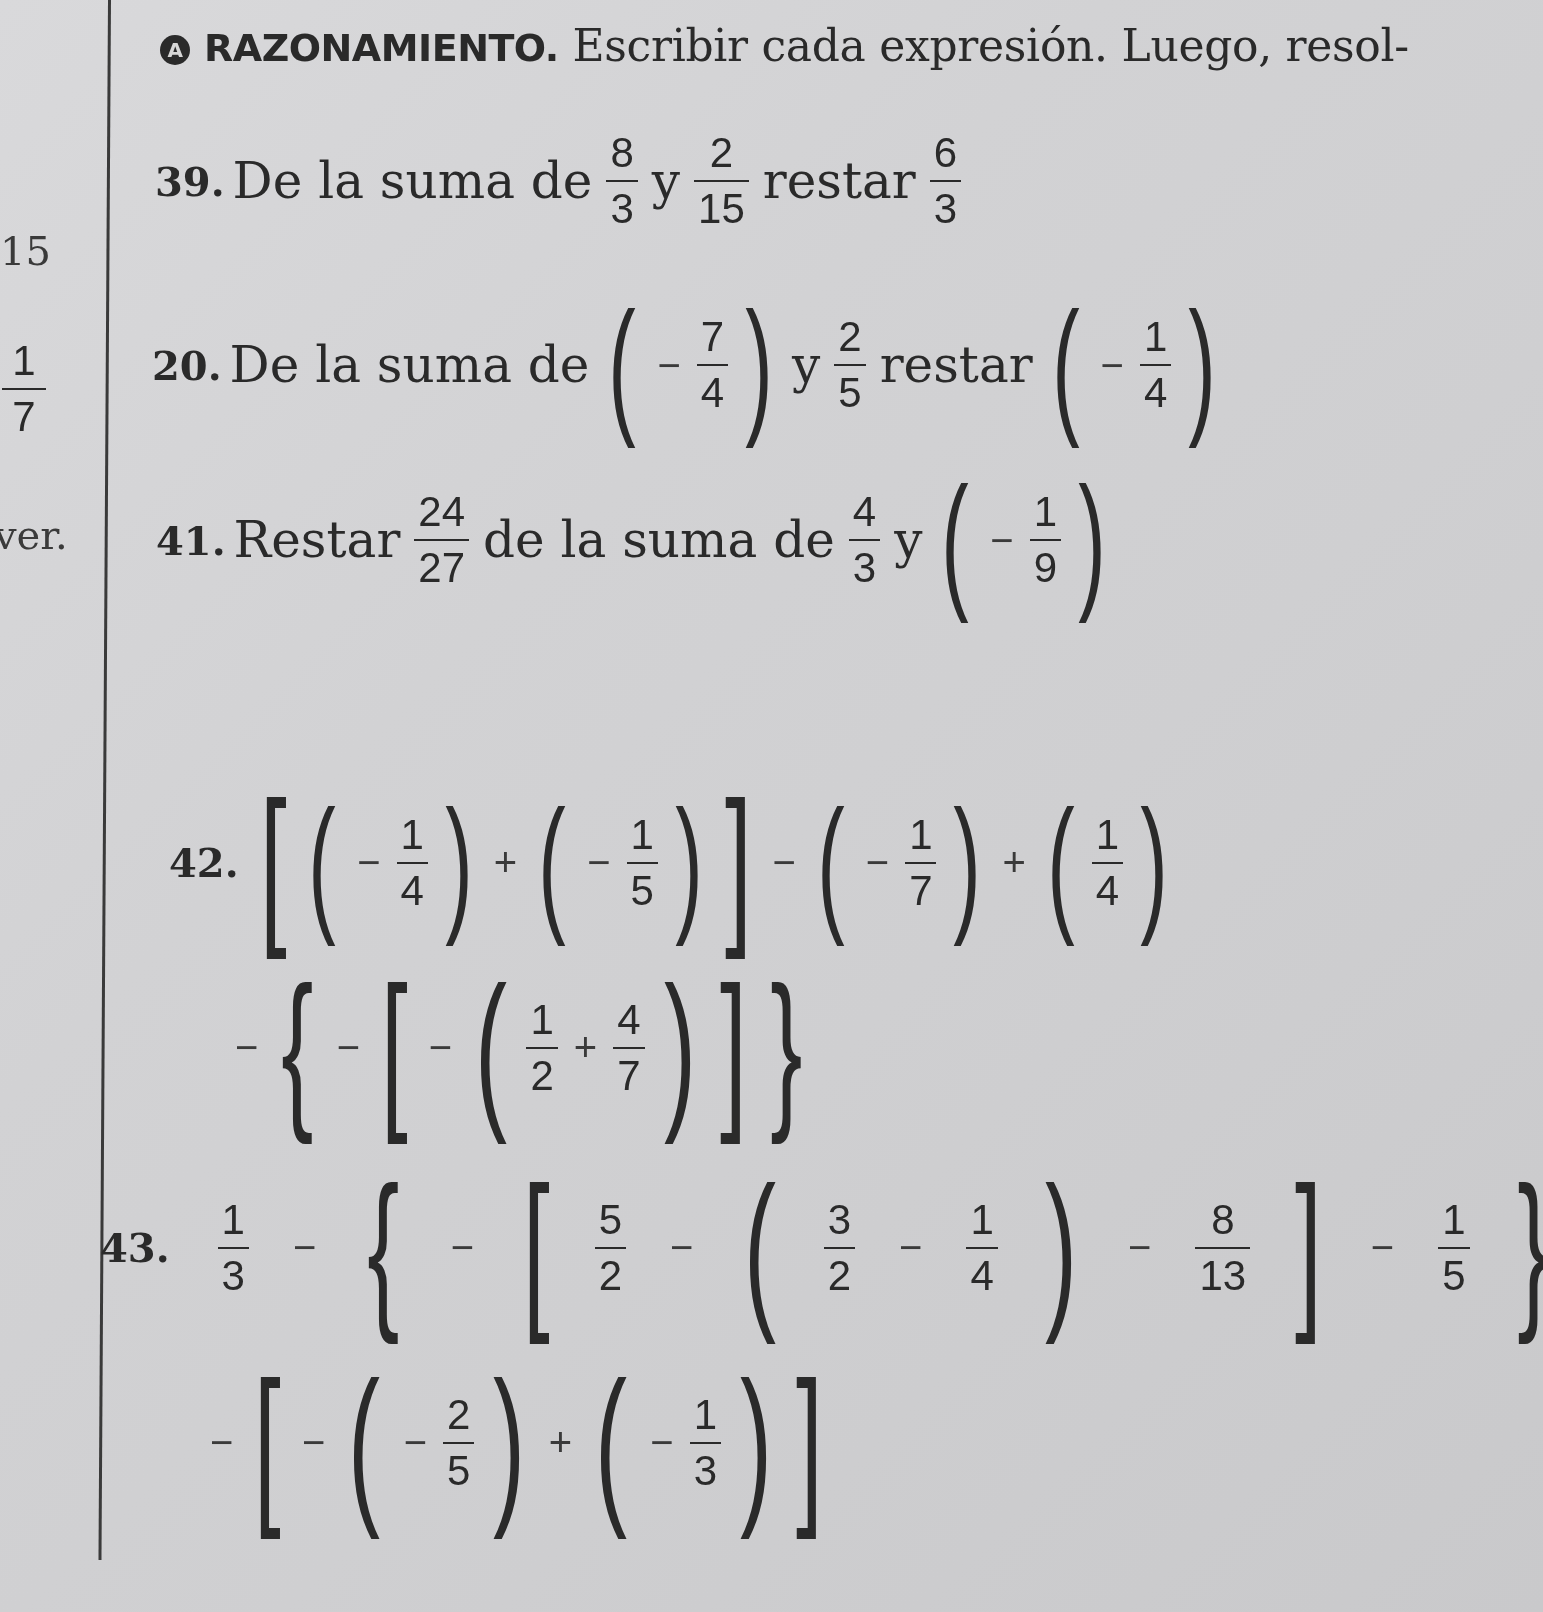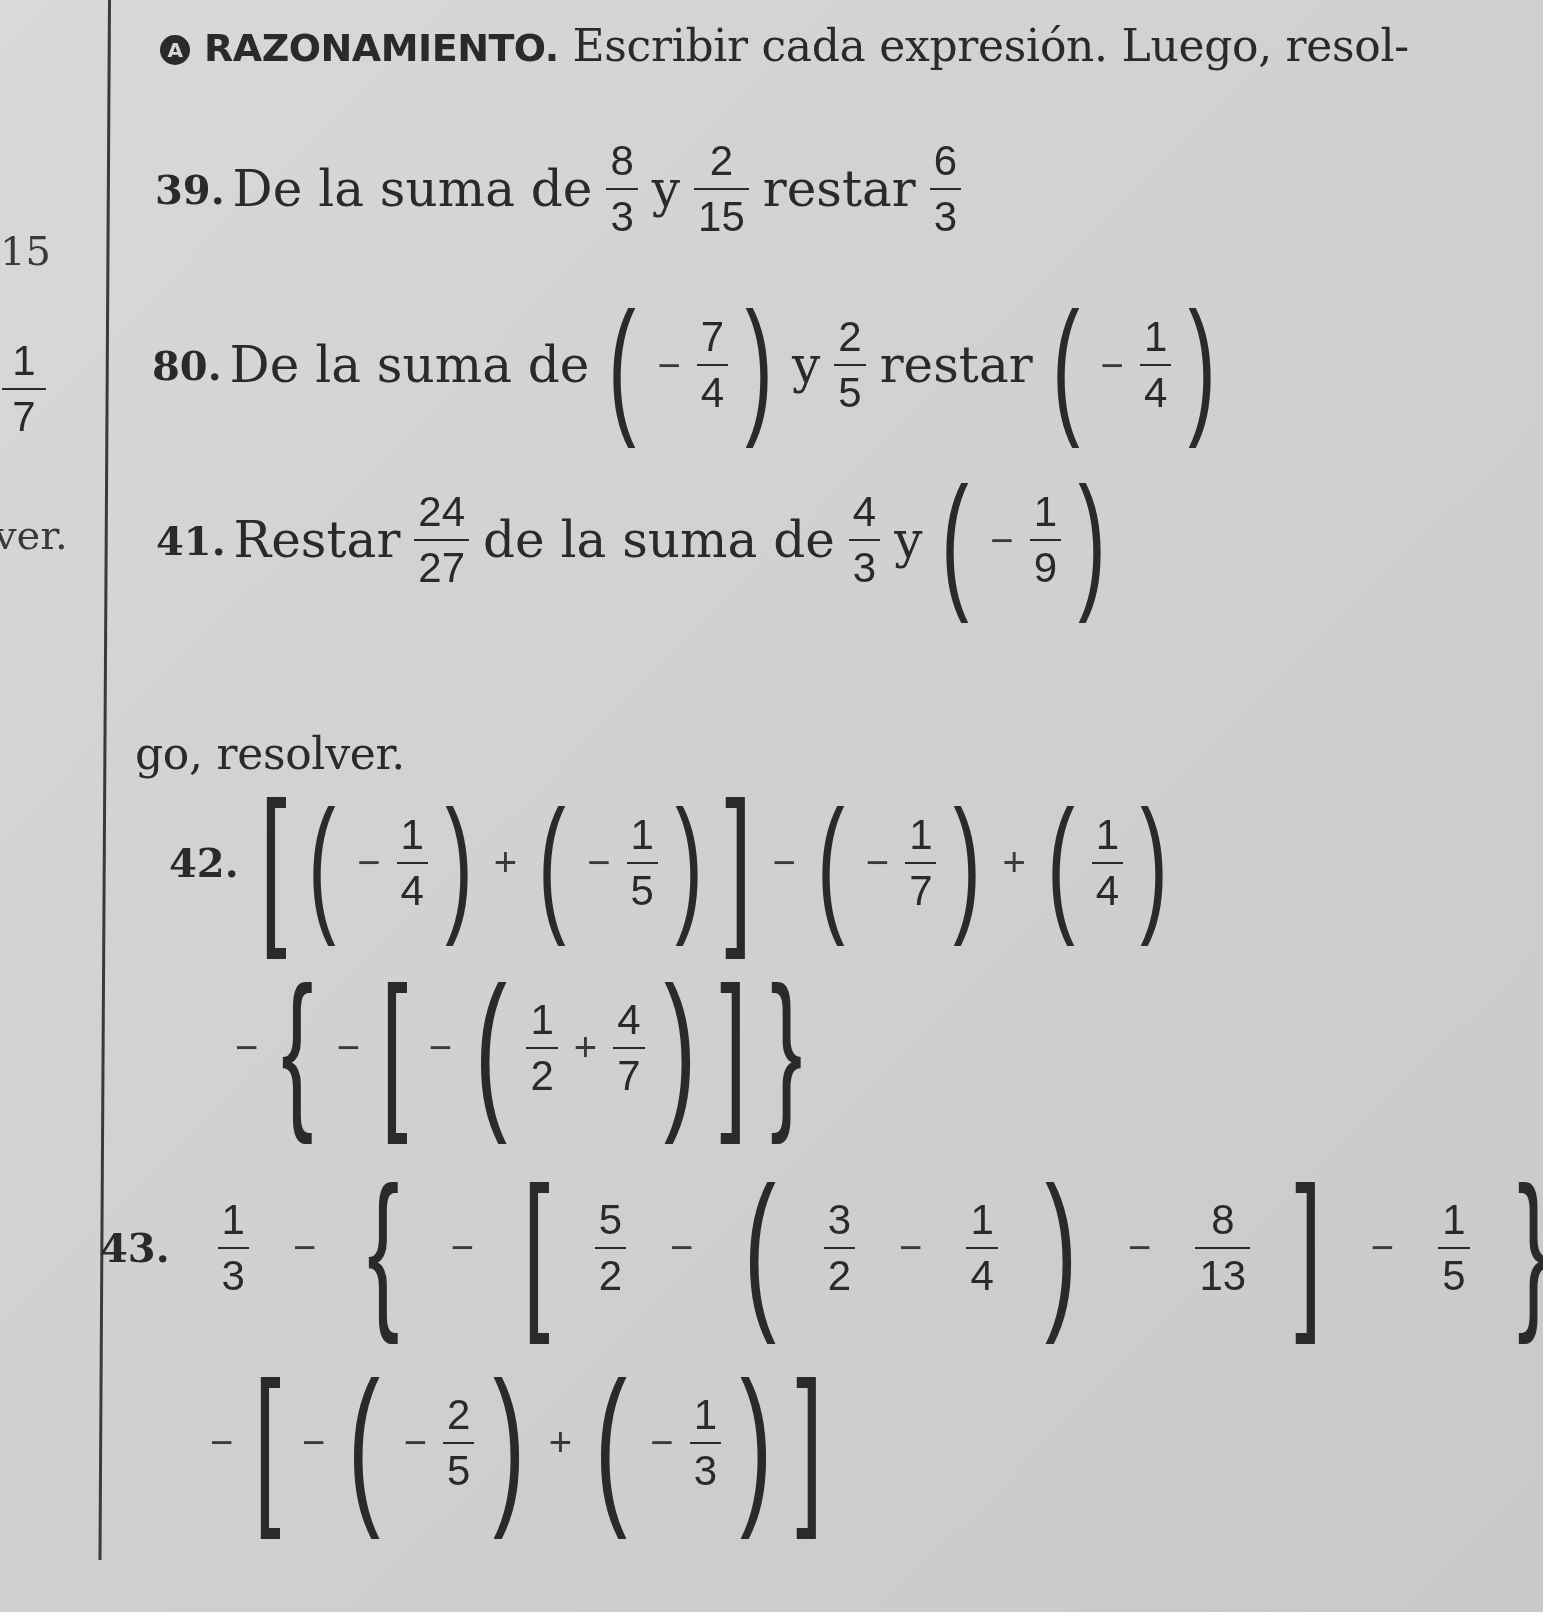--- a/index.html
+++ b/index.html
@@ -53,41 +53,41 @@
       <span class="d" style="width:36px;text-align:center;">7</span>
     </span>
   </div>
   <div class="margin-text" style="left:-6px;top:512px;">ver.</div>
 
   <div class="abs text" style="left:160px;top:20px;">
     <span class="badge">A</span><span class="bold-sans">RAZONAMIENTO.</span>
     <span>Escribir cada expresión. Luego, resol-</span>
   </div>
 
-  <div class="abs row" style="left:155px;top:140px;">
+  <div class="abs row" style="left:155px;top:132px;">
     <span class="num">39.</span>
     <span class="word">De la suma de</span>
     <span class="frac">
         <span class="n">8</span>
         <span class="d">3</span>
       </span>
     <span class="word">y</span>
     <span class="frac">
         <span class="n">2</span>
         <span class="d">15</span>
       </span>
     <span class="word">restar</span>
     <span class="frac">
         <span class="n">6</span>
         <span class="d">3</span>
       </span>
   </div>
 
   <div class="abs row" style="left:152px;top:290px;">
-    <span class="num">80.</span>
+    <span class="num">20.</span>
     <span class="word">De la suma de</span>
     <span class="paren p-md">(</span>
     <span class="op">−</span>
     <span class="frac">
         <span class="n">7</span>
         <span class="d">4</span>
       </span>
     <span class="paren p-md">)</span>
     <span class="word">y</span>
     <span class="frac">
@@ -119,21 +119,20 @@
     <span class="word">y</span>
     <span class="paren p-md">(</span>
     <span class="op">−</span>
     <span class="frac">
         <span class="n">1</span>
         <span class="d">9</span>
       </span>
     <span class="paren p-md">)</span>
   </div>
 
-  <div class="abs text" style="left:135px;top:728px;">go, resolver.</div>
 
   <div class="abs row" style="left:125px;top:775px;margin-left:44px;">
     <span class="num">42.</span>
     <span class="paren p-lg" style="margin-left:10px;">[</span>
     <span class="paren p-md">(</span>
     <span class="op">−</span>
     <span class="frac">
         <span class="n">1</span>
         <span class="d">4</span>
       </span>

